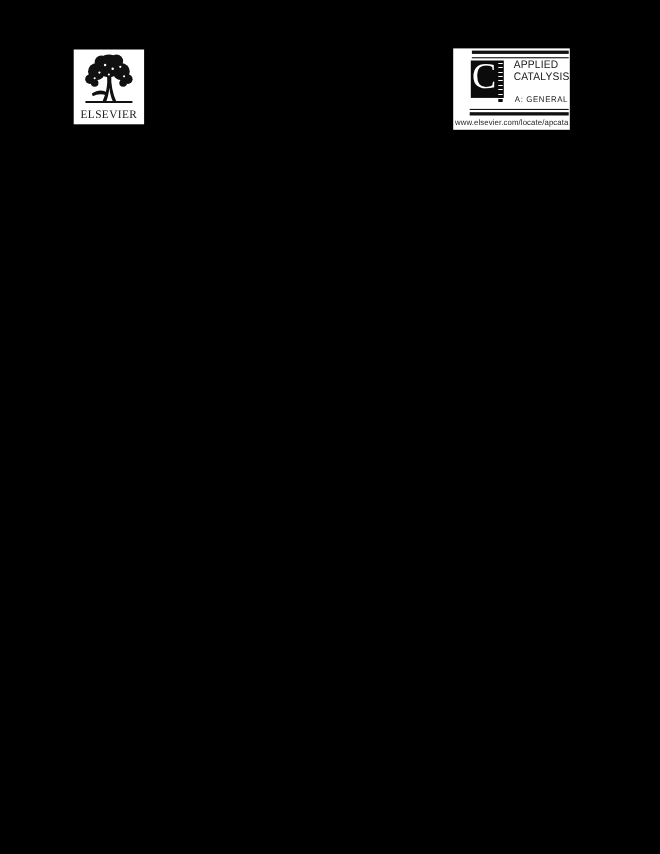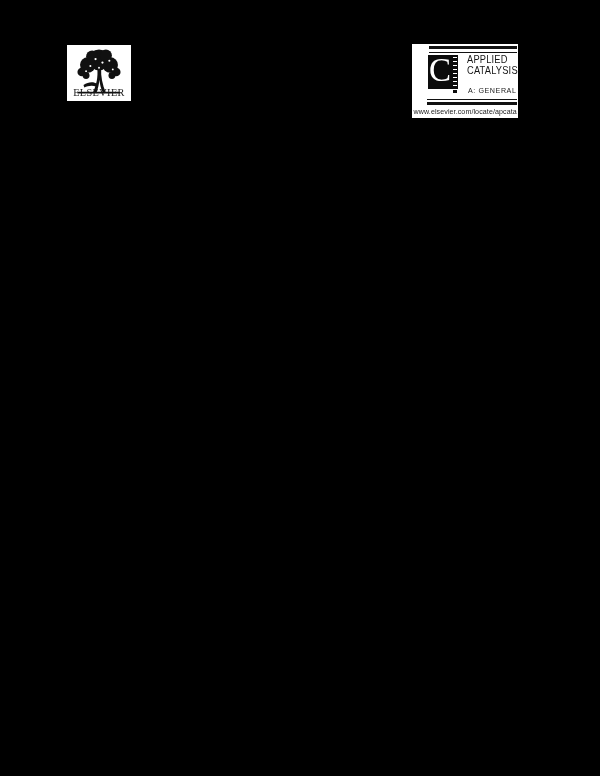--- a/index.html
+++ b/index.html
@@ -15,21 +15,21 @@
     overflow: hidden;
     font-family: "Liberation Sans", sans-serif;
   }
 
   
   .elsevier-box {
     position: absolute;
     left: 67px;
     top: 45px;
     width: 64px;
-    height: 56px;
+    height: 68px;
     background: #ffffff;
     color: #111;
   }
   .elsevier-box svg {
     position: absolute;
     left: 6px;
     top: 2px;
   }
   .elsevier-wordmark {
     position: absolute;

